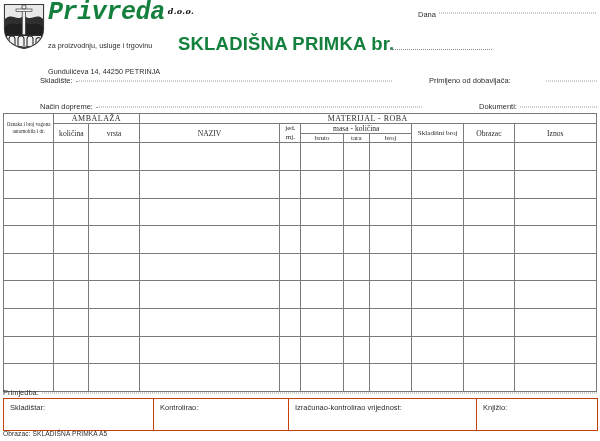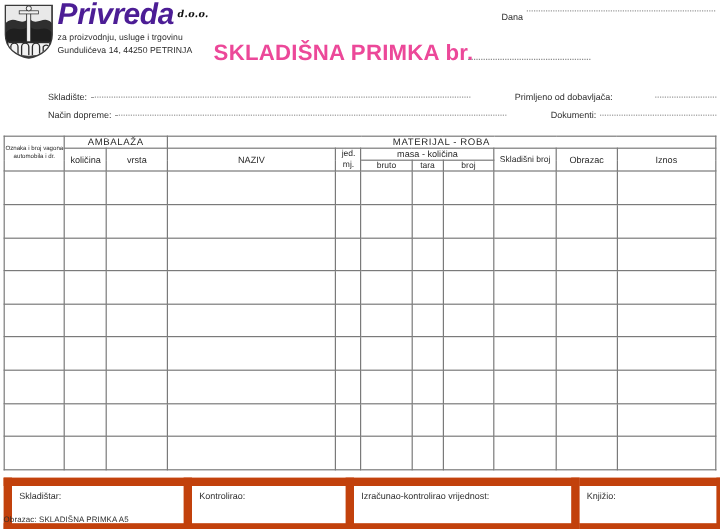--- a/index.html
+++ b/index.html
@@ -34,70 +34,70 @@
     left: 48px;
     top: 1px;
     width: 200px;
   }
   .brand-line {
     display: flex;
     align-items: flex-end;
     line-height: 1;
   }
   .brand-name {
-    font-family: Liberation Sans, sans-serif;
+    font-family: Liberation Mono, monospace;
     font-style: italic;
     font-weight: bold;
     font-size: 25px;
     letter-spacing: -0.4px;
-    color: #4c1d95;
+    color: #15803d;
     line-height: 0.95;
   }
   .brand-suffix {
     font-family: "DejaVu Serif", serif;
     font-style: italic;
     font-weight: bold;
     font-size: 8px;
     color: #101010;
     margin-left: 3px;
     margin-bottom: 10px;
     letter-spacing: 0.3px;
   }
   .brand-sub {
     font-size: 7.2px;
     color: #2c2c2c;
     line-height: 1.42;
     letter-spacing: 0.05px;
-    margin-top: 1px;
+    margin-top: 16px;
   }
 
   .doc-title {
     position: absolute;
     left: 178px;
     top: 33px;
     font-size: 18.5px;
     font-weight: bold;
     letter-spacing: 0.2px;
-    color: #ec4899;
+    color: #15803d;
     white-space: nowrap;
   }
   .title-rule {
     position: absolute;
     left: 390px;
     top: 49px;
     width: 102px;
     border-bottom: 1px dotted #8d8d8d;
   }
 
   .dana-wrap {
     position: absolute;
     left: 418px;
     top: 10px;
     display: flex;
-    align-items: flex-start;
+    align-items: center;
     width: 178px;
   }
   .dana-label {
     font-size: 7.5px;
     color: #2e2e2e;
     white-space: nowrap;
   }
   .dotfill {
     flex: 1 1 auto;
     border-bottom: 1px dotted #9a9a9a;
@@ -109,21 +109,21 @@
   .field-row {
     position: absolute;
     left: 3px;
     width: 594px;
     display: flex;
     align-items: baseline;
     font-size: 7.5px;
     color: #2e2e2e;
   }
   .field-row.r1 { top: 76px; }
-  .field-row.r2 { top: 91px; }
+  .field-row.r2 { top: 102px; gap: 20px; }
   .fld {
     display: flex;
     align-items: baseline;
     white-space: nowrap;
     padding-left: 37px;
   }
   .fld .lbl { flex: 0 0 auto; }
   .fld .dots {
     border-bottom: 1px dotted #9a9a9a;
     margin-left: 3px;
@@ -141,20 +141,21 @@
   
   .grid {
     position: absolute;
     left: 3px;
     top: 113px;
     width: 594px;
     border-collapse: collapse;
     table-layout: fixed;
     font-size: 7.5px;
     color: #2b2b2b;
+    font-family: Liberation Serif, serif;
   }
   .grid th, .grid td {
     border: 1px solid #7a7a7a;
     padding: 0;
     text-align: center;
     vertical-align: middle;
     font-weight: normal;
   }
   .grid th {
     color: #2b2b2b;
@@ -202,21 +203,21 @@
 
   .sign-table {
     position: absolute;
     left: 3px;
     top: 398px;
     width: 594px;
     border-collapse: collapse;
     table-layout: fixed;
   }
   .sign-table td {
-    border: 7px solid #c2410c;
+    border: 1px solid #c2410c;
     height: 27px;
     vertical-align: top;
     padding: 4px 0 0 6px;
     font-size: 7.5px;
     color: #2e2e2e;
     text-align: left;
   }
 
   .footer-note {
     position: absolute;
@@ -455,20 +456,24 @@
           <td></td>
           <td></td>
           <td></td>
           <td></td>
           <td></td>
           <td></td>
         </tr>
       </tbody>
   </table>
 
+  <div class="primjedba">
+    <span>Primjedba:</span>
+    <span class="dots"></span>
+  </div>
 
   <table class="sign-table">
     <colgroup>
       <col style="width:150px">
       <col style="width:135px">
       <col style="width:188px">
       <col style="width:121px">
     </colgroup>
     <tbody>
       <tr>

